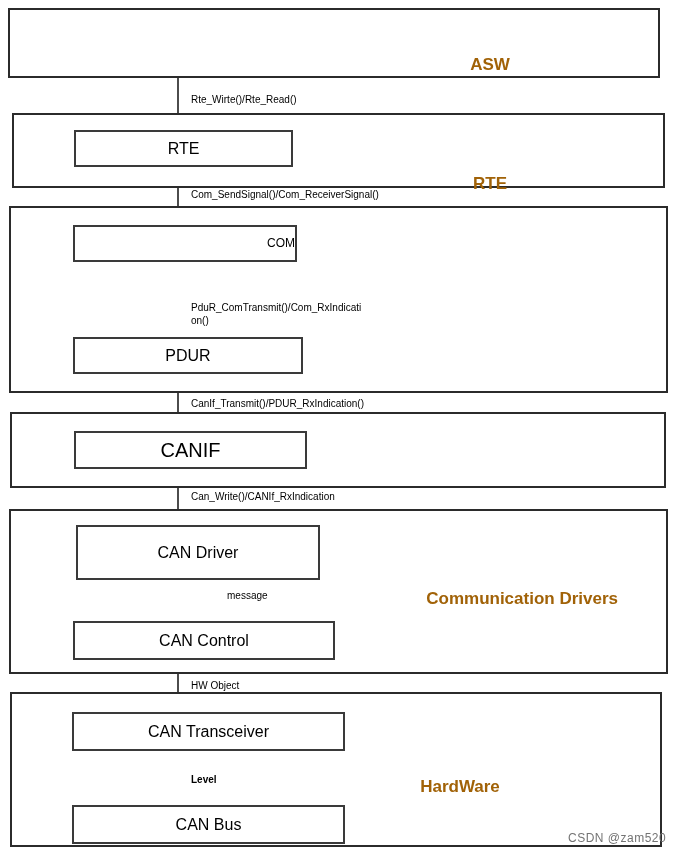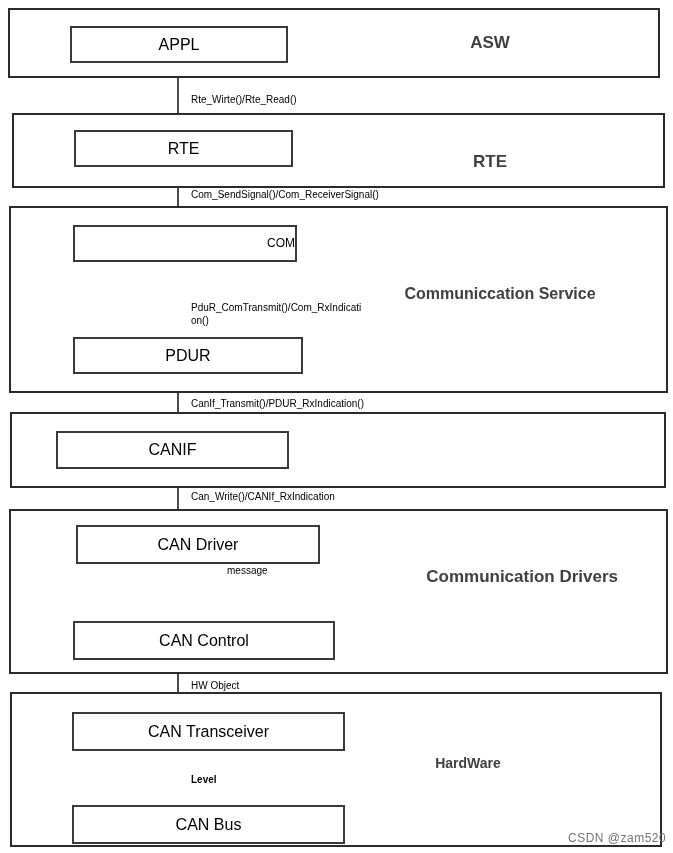--- a/index.html
+++ b/index.html
@@ -35,24 +35,25 @@
     display: flex;
     align-items: center;
     justify-content: center;
     font-family: "Liberation Sans", sans-serif;
     color: #000000;
     line-height: 1.1;
   }
   .layer-title {
     position: absolute;
     font-weight: bold;
-    color: #404040;
+    color: #a16207;
     font-family: "Liberation Sans", sans-serif;
     white-space: nowrap;
     text-align: center;
+    margin-top: 22px;
   }
   .edge-label {
     position: absolute;
     font-size: 10px;
     color: #000000;
     font-family: "Liberation Sans", sans-serif;
     line-height: 13px;
     white-space: pre-line;
   }
   .watermark {
@@ -130,75 +131,71 @@
     </g>
 
     <g>
       <line x1="178" y1="751" x2="178" y2="804" stroke="#000" stroke-width="1.4"></line>
       <path d="M178,752 L172.5,762 M178,752 L183.5,762" stroke="#000" stroke-width="1.4" fill="none"></path>
       <path d="M178,805 L172.5,795 M178,805 L183.5,795" stroke="#000" stroke-width="1.4" fill="none"></path>
     </g>
   </svg>
 
   <div class="layer" style="left:8px; top:8px; width:652px; height:70px;"></div>
-  <div class="block" style="left:70px; top:26px; width:218px; height:37px; font-size:16px;">
-    <span>APPL</span>
-  </div>
   <div class="layer-title" style="left:400px; top:33px; width:180px; font-size:17px;">ASW</div>
 
   <div class="layer" style="left:12px; top:113px; width:653px; height:75px;"></div>
   <div class="block" style="left:74px; top:130px; width:219px; height:37px; font-size:16px;">
     <span>RTE</span>
   </div>
   <div class="layer-title" style="left:400px; top:152px; width:180px; font-size:17px;">RTE</div>
 
   <div class="layer" style="left:9px; top:206px; width:659px; height:187px;"></div>
   <div class="block" style="left:73px; top:225px; width:224px; height:37px; font-size:12px;justify-content:flex-end;">
     <span>COM</span>
   </div>
   <div class="block" style="left:73px; top:337px; width:230px; height:37px; font-size:16px;">
     <span>PDUR</span>
   </div>
-  <div class="layer-title" style="left:355px; top:285px; width:290px; font-size:16px;">Communiccation Service</div>
 
   <div class="layer" style="left:10px; top:412px; width:656px; height:76px;"></div>
-  <div class="block" style="left:56px; top:431px; width:233px; height:38px; font-size:16px;">
+  <div class="block" style="left:74px; top:431px; width:233px; height:38px; font-size:20px;">
     <span>CANIF</span>
   </div>
 
   <div class="layer" style="left:9px; top:509px; width:659px; height:165px;"></div>
-  <div class="block" style="left:76px; top:525px; width:244px; height:39px; font-size:16px;">
+  <div class="block" style="left:76px; top:525px; width:244px; height:55px; font-size:16px;">
     <span>CAN Driver</span>
   </div>
   <div class="block" style="left:73px; top:621px; width:262px; height:39px; font-size:16px;">
     <span>CAN Control</span>
   </div>
   <div class="layer-title" style="left:358px; top:567px; width:260px; font-size:17px;text-align:right;">Communication Drivers</div>
 
   <div class="layer" style="left:10px; top:692px; width:652px; height:155px;"></div>
   <div class="block" style="left:72px; top:712px; width:273px; height:39px; font-size:16px;">
     <span>CAN Transceiver</span>
   </div>
   <div class="block" style="left:72px; top:805px; width:273px; height:39px; font-size:16px;">
     <span>CAN Bus</span>
   </div>
-  <div class="layer-title" style="left:368px; top:755px; width:200px; font-size:14px;">HardWare</div>
+  <div class="layer-title" style="left:360px; top:755px; width:200px; font-size:17px;">HardWare</div>
 
   <div class="edge-label" style="left:191px; top:93px;">Rte_Wirte()/Rte_Read()</div>
 
   <div class="edge-label" style="left:191px; top:301px; width:210px;">PduR_ComTransmit()/Com_RxIndicati
 on()</div>
 
   <div class="edge-label" style="left:191px; top:188px;">Com_SendSignal()/Com_ReceiverSignal()</div>
 
   <div class="edge-label" style="left:191px; top:397px;">CanIf_Transmit()/PDUR_RxIndication()</div>
 
   <div class="edge-label" style="left:191px; top:490px;">Can_Write()/CANIf_RxIndication</div>
 
-  <div class="edge-label" style="left:191px; top:564px;padding-left:36px;">message</div>
+  <div class="edge-label" style="left:191px; top:589px;padding-left:36px;">message</div>
 
   <div class="edge-label" style="left:191px; top:679px;">HW Object</div>
 
   <div class="edge-label" style="left:191px; top:773px;font-weight:bold;">Level</div>
 
   <div class="watermark" style="left:568px; top:831px;">CSDN @zam520</div>
 
 </div>
 
 </body></html>

